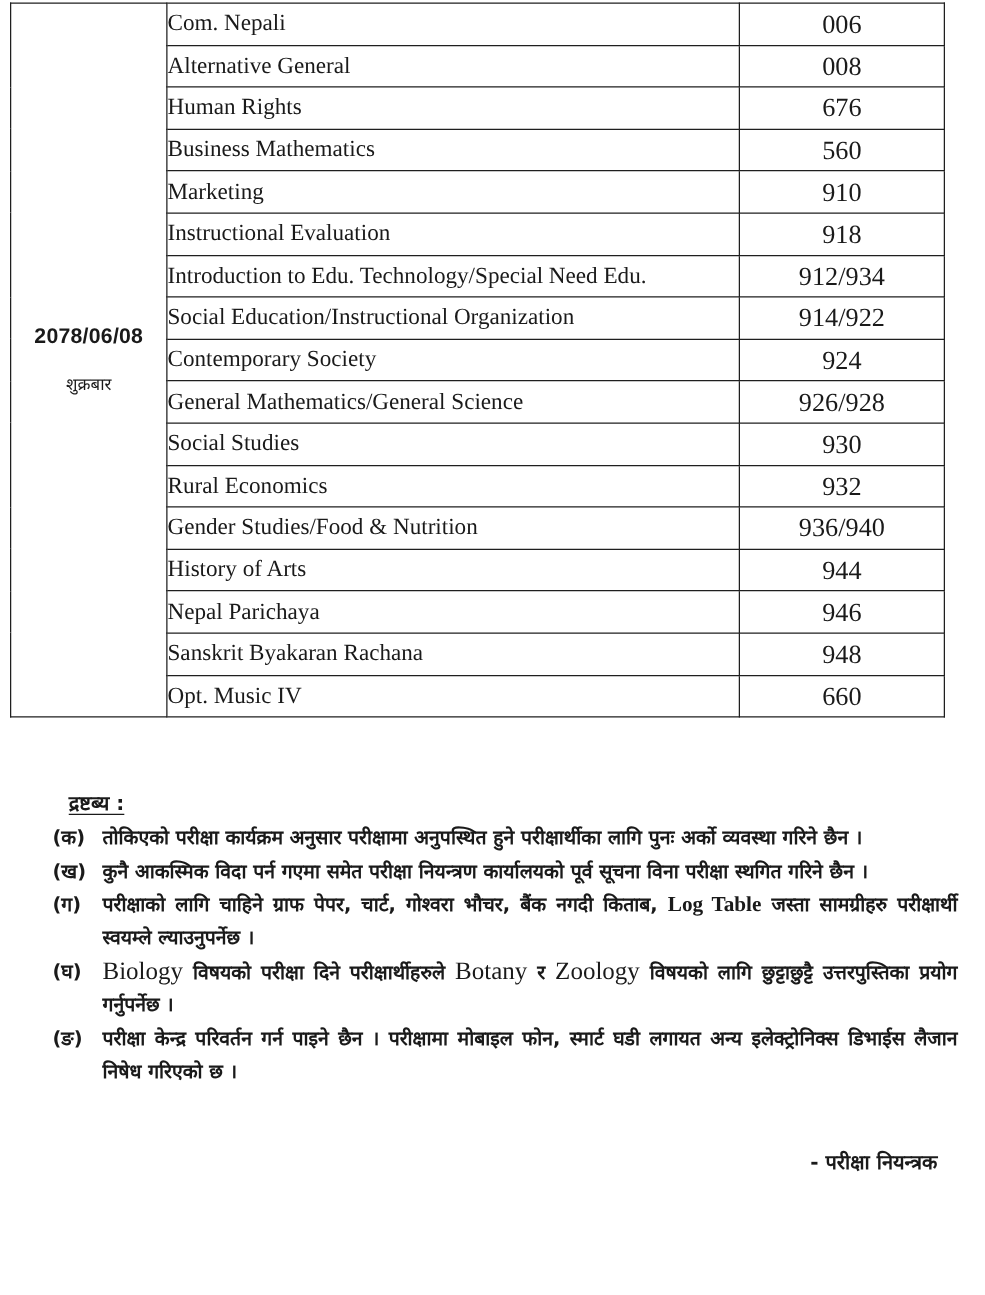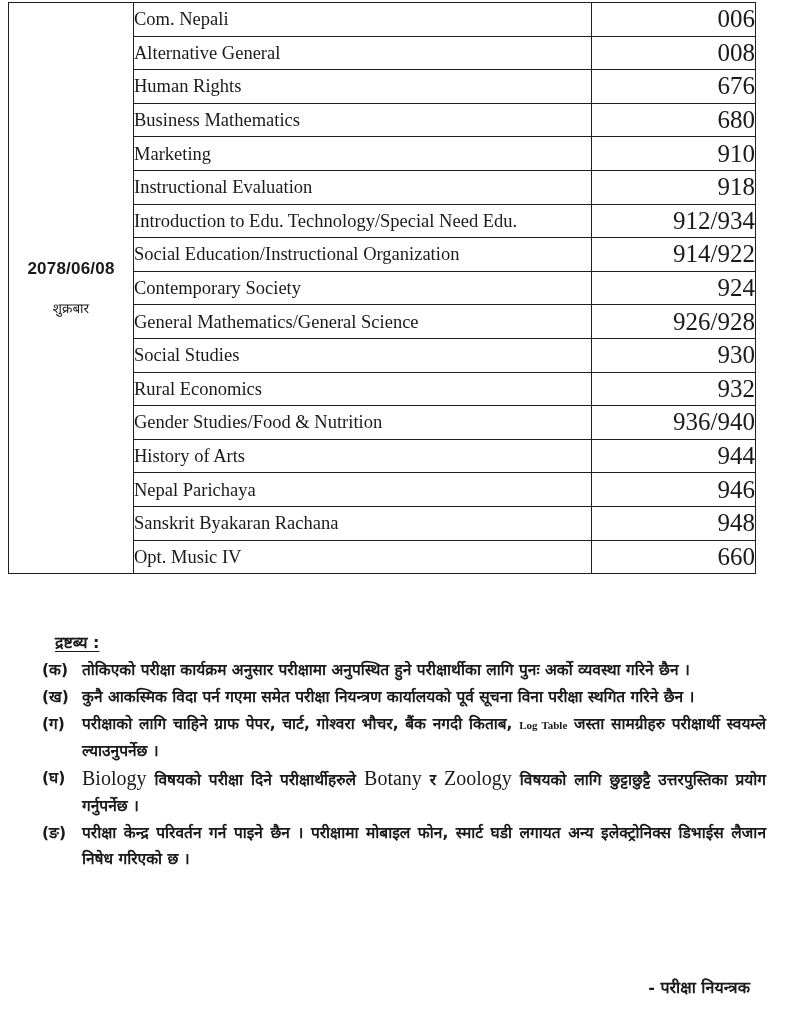--- a/index.html
+++ b/index.html
@@ -57,22 +57,22 @@
     padding-left: 13px;
     font-size: 18.5px;
     line-height: 32px;
     white-space: nowrap;
     overflow: hidden;
     margin-top: 12px;
   }
   .code-cell {
     width: 163px;
     height: 32.6px;
-    text-align: right;
-    font-size: 25px;
+    text-align: center;
+    font-size: 21px;
     line-height: 32px;
     font-family: Liberation Serif, serif;
   }
 
   
   #notes {
     position: absolute;
     left: 0;
     top: 630px;
     width: 788px;
@@ -108,33 +108,33 @@
     font-family: "DejaVu Sans", sans-serif;
     font-size: 15.5px;
     font-weight: 700;
     line-height: 26px;
     text-align: justify;
     text-justify: inter-word;
   }
   .lat {
     font-family: "Liberation Serif", "DejaVu Serif", serif;
     font-weight: 700;
-    font-size: 11px;
+    font-size: 17px;
   }
   .lat-big {
     font-family: "Liberation Serif", "DejaVu Serif", serif;
     font-weight: 400;
     font-size: 20px;
   }
 
   
   #signature {
     position: absolute;
     right: 38px;
-    top: 976px;
+    top: 918px;
     font-family: "DejaVu Sans", sans-serif;
     font-size: 16px;
     font-weight: 700;
     line-height: 24px;
     white-space: nowrap;
   }
 </style>
 </head>
 <body>
 
@@ -151,21 +151,21 @@
       <tr>
         <td class="subject-cell">Alternative General</td>
         <td class="code-cell">008</td>
       </tr>
       <tr>
         <td class="subject-cell">Human Rights</td>
         <td class="code-cell">676</td>
       </tr>
       <tr>
         <td class="subject-cell">Business Mathematics</td>
-        <td class="code-cell">680</td>
+        <td class="code-cell">560</td>
       </tr>
       <tr>
         <td class="subject-cell">Marketing</td>
         <td class="code-cell">910</td>
       </tr>
       <tr>
         <td class="subject-cell">Instructional Evaluation</td>
         <td class="code-cell">918</td>
       </tr>
       <tr>

